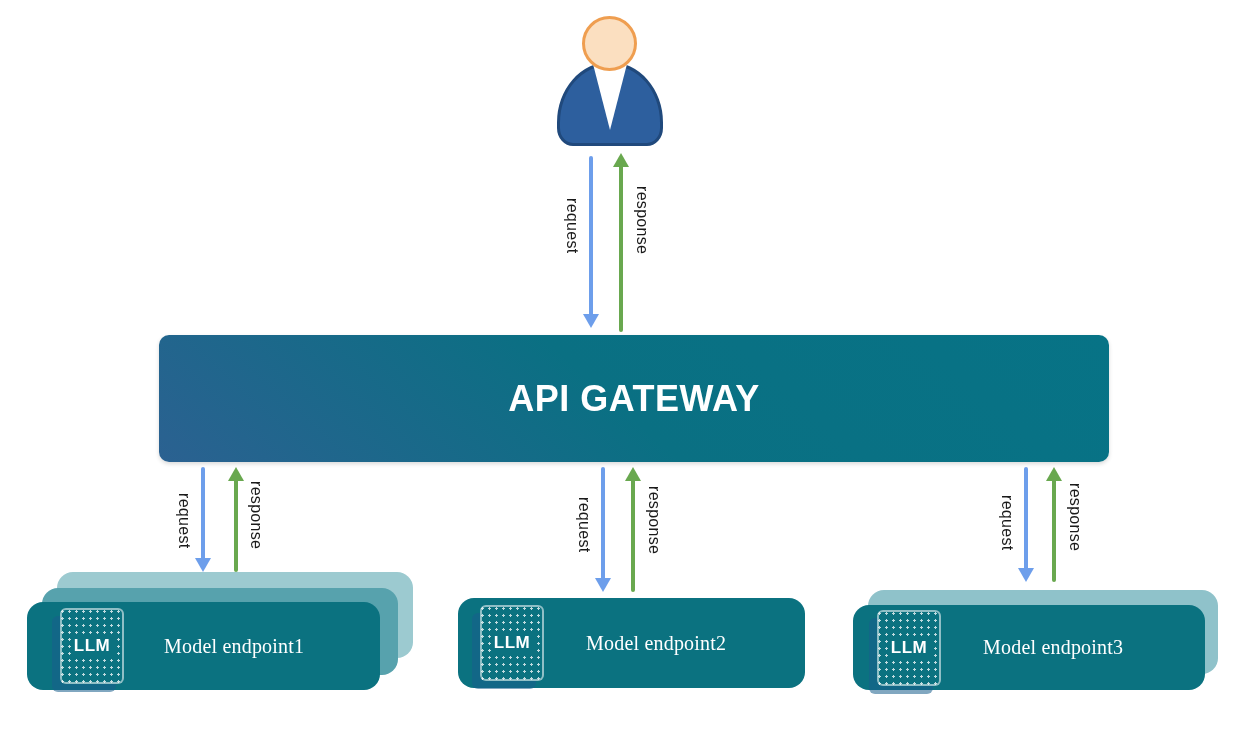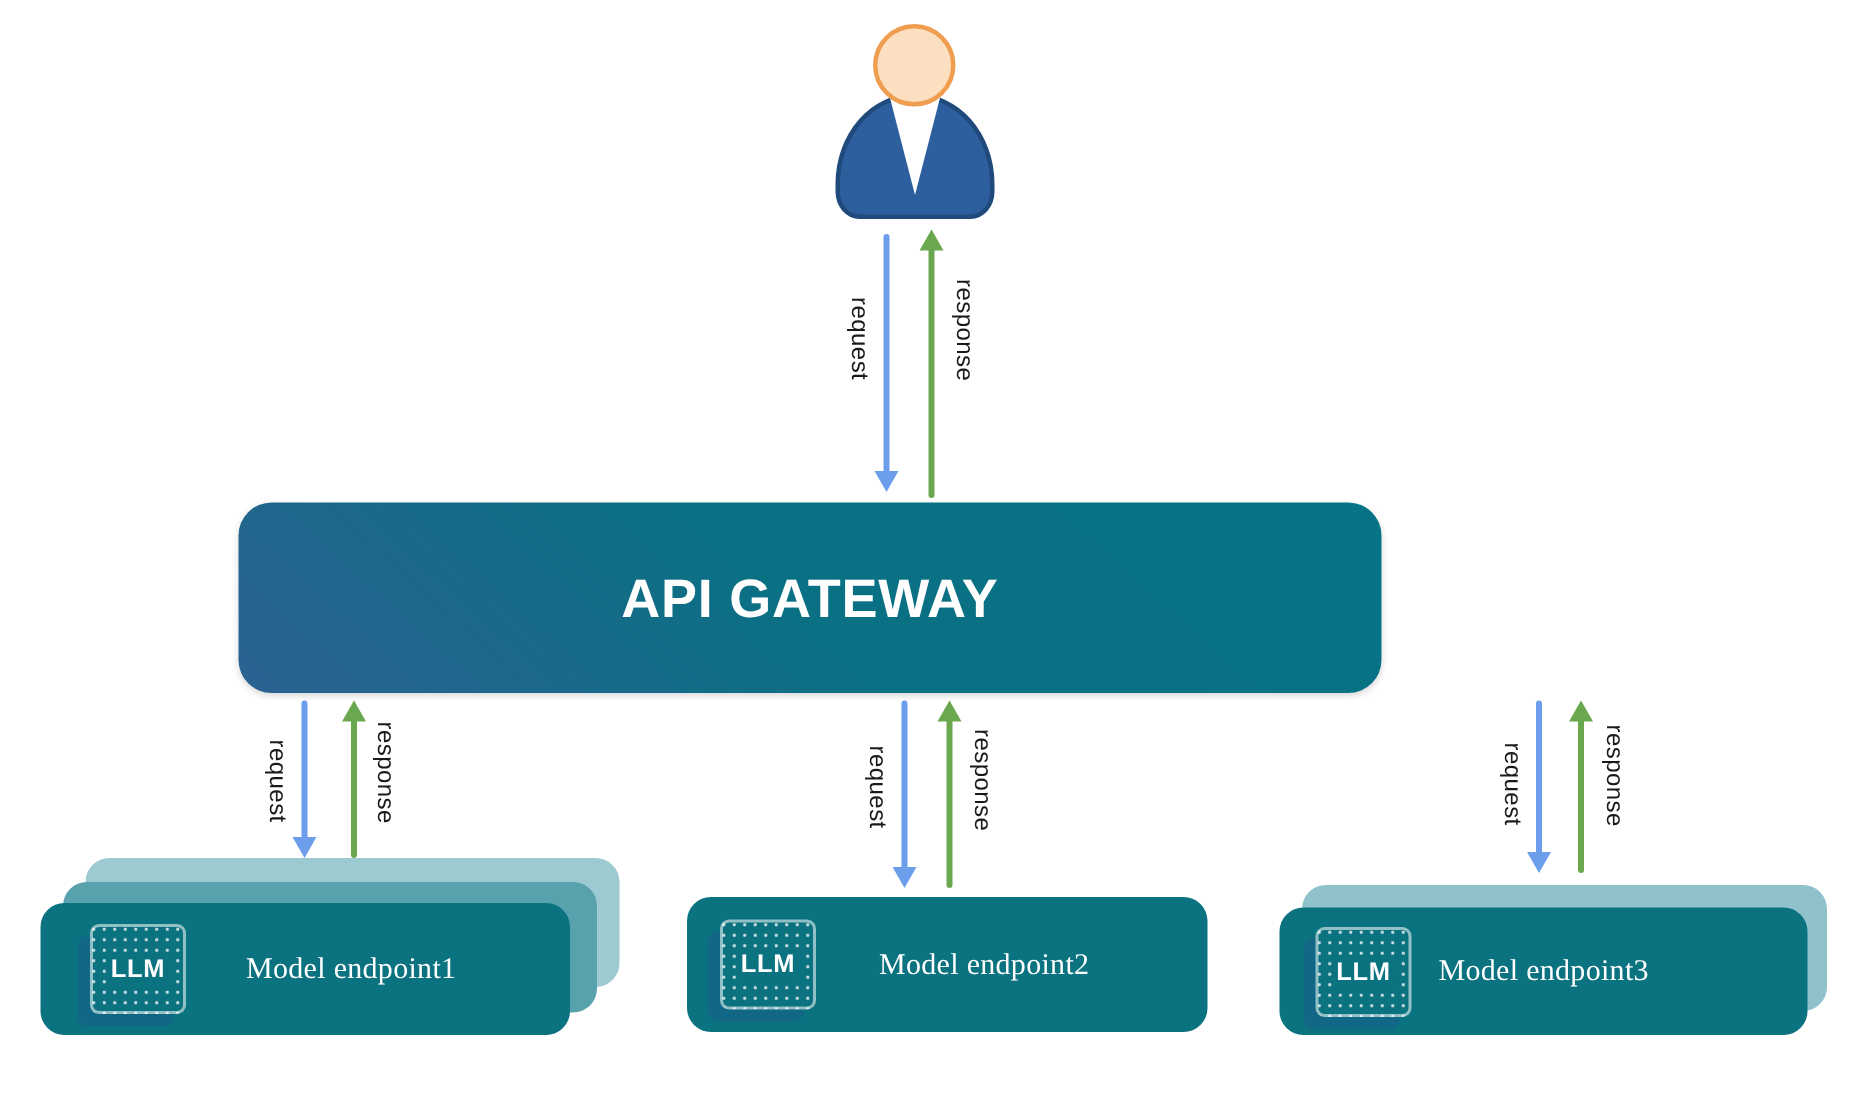--- a/index.html
+++ b/index.html
@@ -38,40 +38,40 @@
   .arrow.res .line { background:#69a84f; }
   .arrow.res .head { border-bottom-color:#69a84f; }
 
   .vlabel {
     position:absolute; font-size:16px; color:#1a1a1a; white-space:nowrap;
     transform:rotate(90deg); transform-origin:0 0; letter-spacing:0.3px;
   }
 
   
   .gateway {
-    position:absolute; left:159px; top:335px; width:762px; height:127px;
-    border-radius:22px; color:#ffffff; text-align:center;
+    position:absolute; left:159px; top:335px; width:950px; height:127px;
+    border-radius:10px; color:#ffffff; text-align:center;
     background:linear-gradient(222deg, #077386 0%, #0a7083 52%, #2b6191 100%);
     display:flex; flex-direction:column; justify-content:center; gap:6px;
     box-shadow:0 2px 4px rgba(0,0,0,0.15);
   }
   .gateway .title { font-size:36px; font-weight:bold; letter-spacing:0.5px; }
   .gateway .subtitle { font-size:22px; }
 
   
   .ep-group { position:absolute; }
   .ep-layer { position:absolute; border-radius:16px; }
   .ep-front {
     position:absolute; border-radius:16px; background:#0b7280;
     display:flex; align-items:center; color:#ffffff;
   }
   .ep-name { font-size:20px; letter-spacing:0.2px;font-family:Liberation Serif, serif; }
 
   .chip {
-    position:relative; width:64px; height:60px; flex:0 0 64px;
+    position:relative; width:64px; height:76px; flex:0 0 64px;
     border:2px solid rgba(255,255,255,0.55); border-radius:6px;
     background-image:radial-gradient(rgba(255,255,255,0.75) 1.1px, transparent 1.3px);
     background-size:7px 7px; background-position:4px 5px;
     display:flex; align-items:center; justify-content:center;
     box-shadow:-8px 8px 0 0 rgba(25,95,140,0.55);
   }
   .chip .chip-label {
     background:#0b7280; padding:1px 3px; font-weight:bold; font-size:17px;
     letter-spacing:0.5px; color:#ffffff;
   }
@@ -154,17 +154,17 @@
       <span class="ep-name" style="margin-left:42px;">Model endpoint2</span>
     </div>
   </div>
 
   <div class="ep-group" style="left:853px; top:590px; width:370px; height:102px;">
     <div class="ep-layer" style="left:15px; top:0; width:350px; height:84px; background:#8fc2ca;"></div>
     <div class="ep-front" style="left:0; top:15px; width:352px; height:85px;">
       <div class="chip" style="margin-left:24px;">
         <span class="chip-label">LLM</span>
       </div>
-      <span class="ep-name" style="margin-left:18px;">Model endpoint3</span>
+      <span class="ep-name" style="margin-left:42px;">Model endpoint3</span>
     </div>
   </div>
 
 </div>
 
 </body></html>

